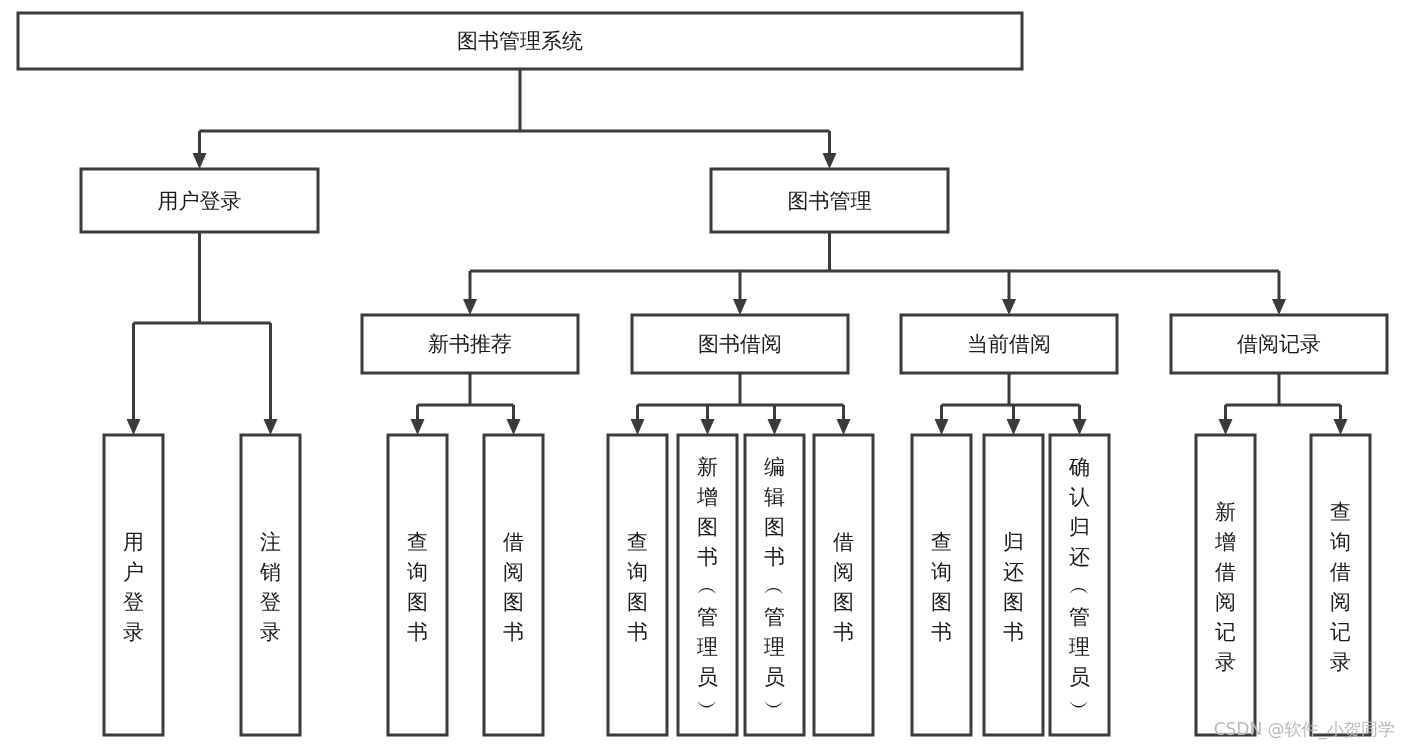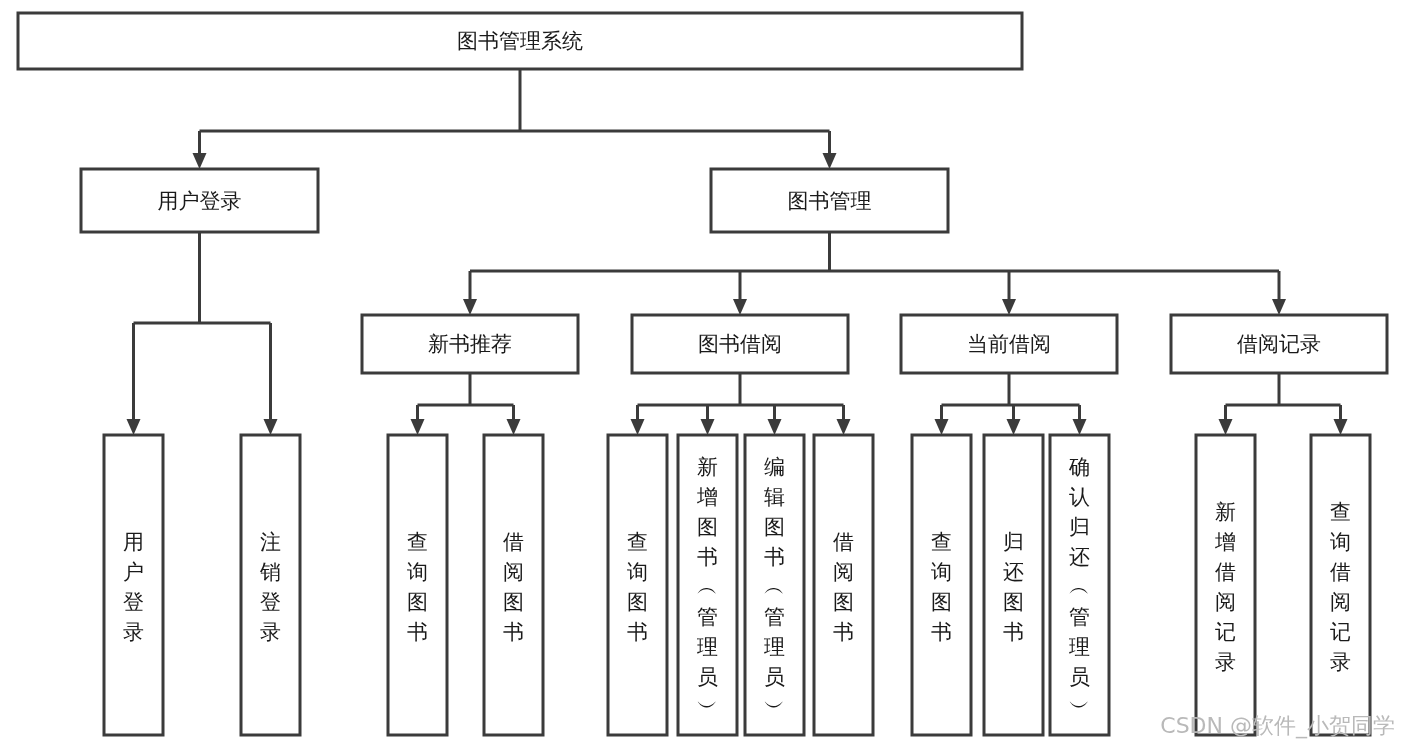--- a/index.html
+++ b/index.html
@@ -52,21 +52,21 @@
     font-family: "DejaVu Sans", "Liberation Sans", sans-serif;
     font-size: 21px;
     fill: #1a1a1a;
     text-anchor: middle;
   }
   .watermark {
     position: absolute;
     right: 10px;
     bottom: 6px;
     font-family: "DejaVu Sans", "Liberation Sans", sans-serif;
-    font-size: 22px;
+    font-size: 17px;
     color: #b9b9b9;
     white-space: nowrap;
     user-select: none;
   }
 </style>
 </head>
 <body>
 
 <div id="diagram-root">
   <svg class="diagram" viewBox="0 0 1405 747">

